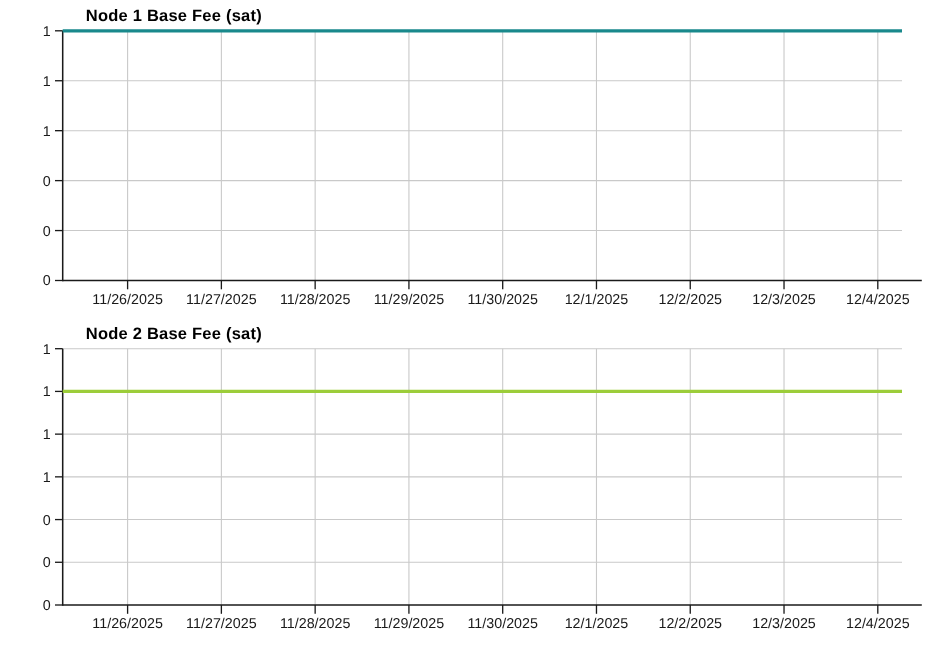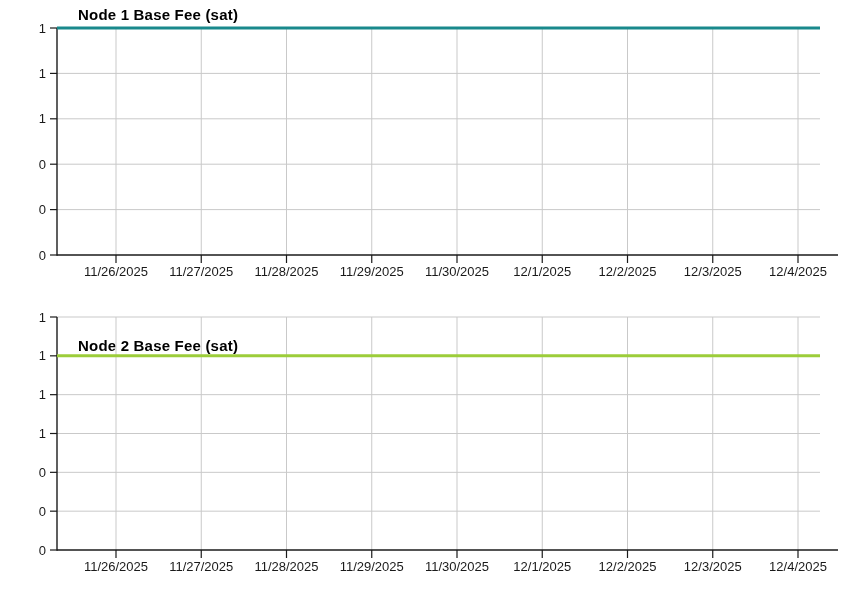--- a/index.html
+++ b/index.html
@@ -7,21 +7,21 @@
     width:860px;height:600px;background:#ffffff;overflow:hidden;
     font-family:"Liberation Sans",sans-serif;
   }
   .page{position:relative;width:732px;height:600px;background:#ffffff;padding-left:12px;}
   .chart-title{
     position:absolute;left:78px;
     font-size:15px;font-weight:700;color:#000000;
     letter-spacing:0.2px;white-space:nowrap;
   }
   #title-1{top:6px;}
-  #title-2{top:295px;margin-top:42px;}
+  #title-2{top:295px;}
   svg{position:absolute;left:0;display:block;}
   #plot-1{top:0;}
   #plot-2{top:290px;}
   svg text{font-family:"Liberation Sans",sans-serif;}
 </style>
 </head>
 <body>
 
 <div class="page">
 

